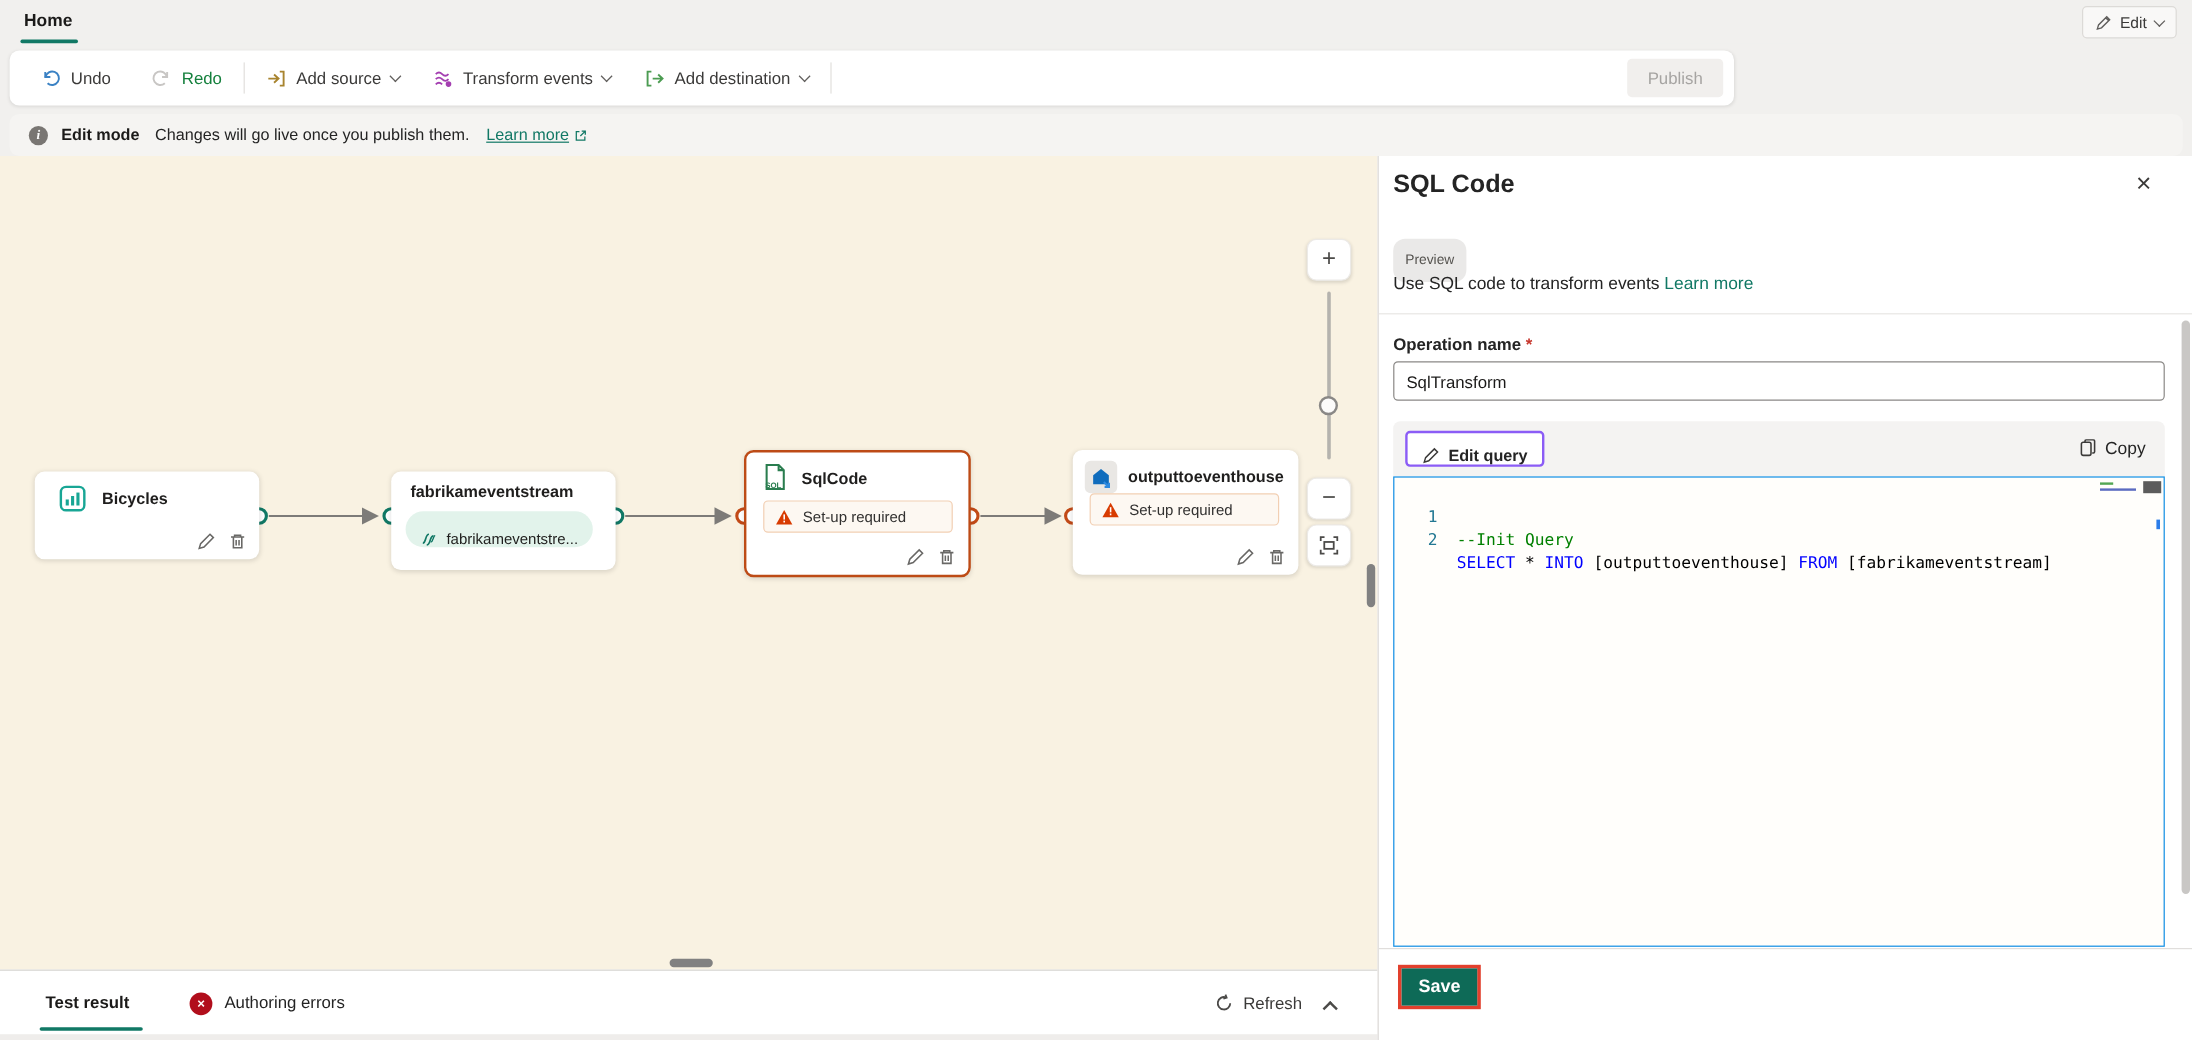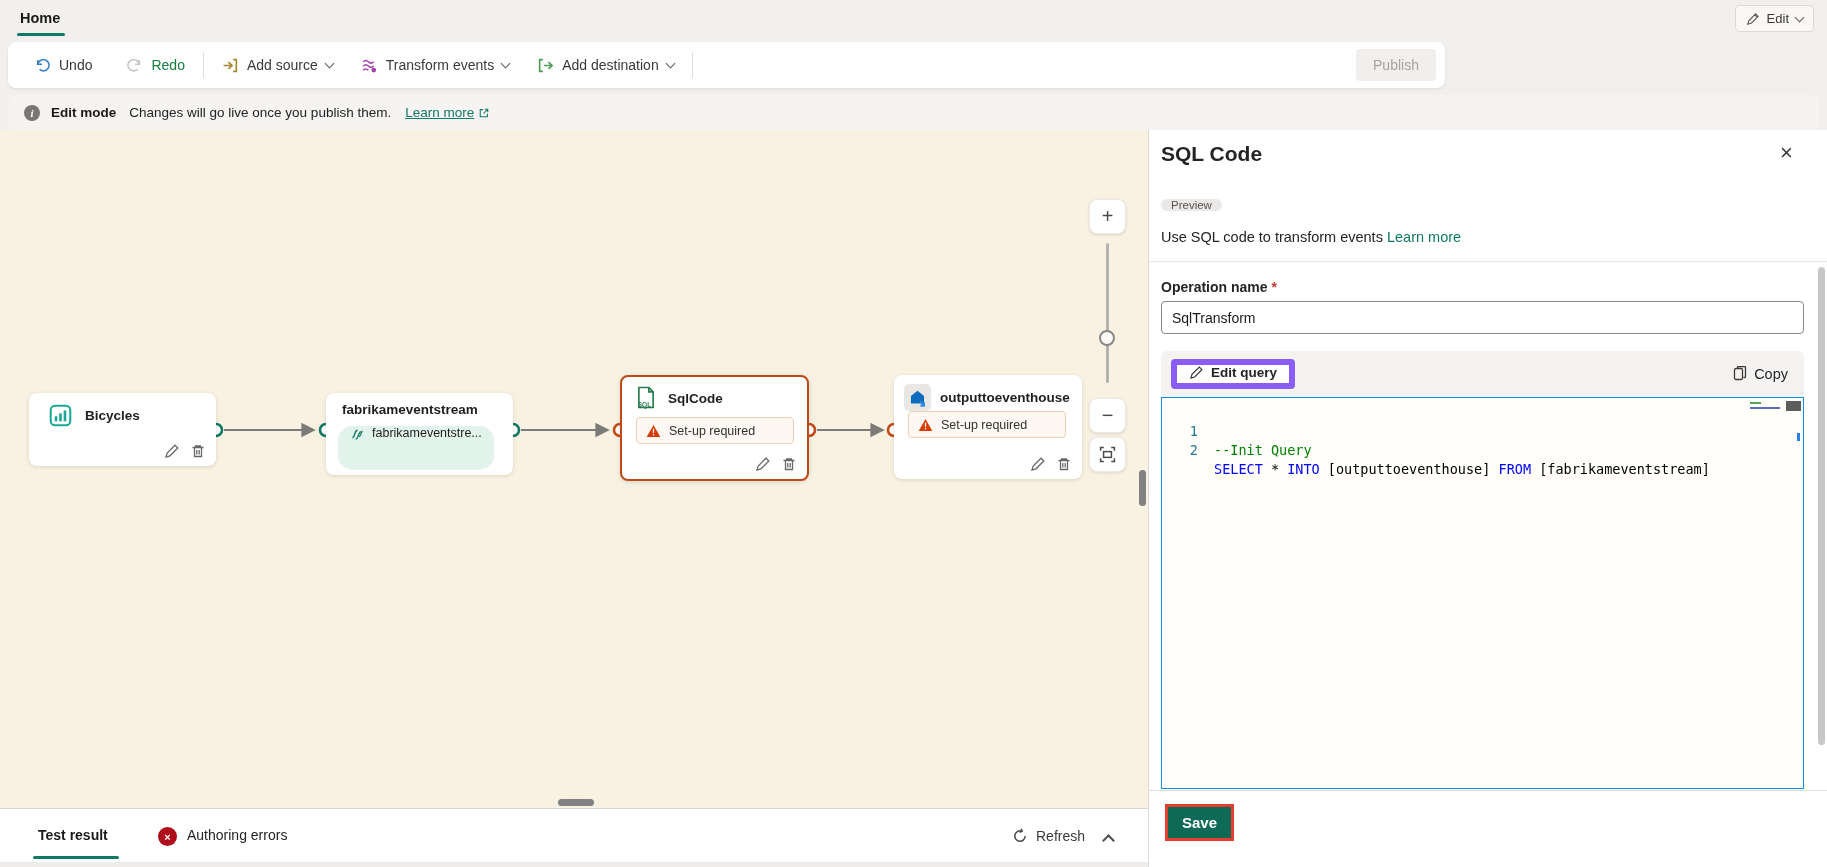--- a/index.html
+++ b/index.html
@@ -50,22 +50,22 @@
   .node-title { font-size:13.5px; font-weight:700; color:#1f1e1d; }
   .node-actions { position:absolute; right:10px; bottom:7px; display:flex; gap:10px; }
   .node-actions svg { cursor:pointer; }
 
   .n-bicycles { left:29px; top:263px; width:187px; height:73px; }
   .n-bicycles .node-title { position:absolute; left:56px; top:15px; }
   .n-bicycles .n-icon { position:absolute; left:20px; top:11px; }
 
   .n-stream { left:326px; top:263px; width:187px; height:82px; }
   .n-stream .node-title { position:absolute; left:16px; top:9px; }
-  .stream-pill { position:absolute; left:12px; top:33px; height:44px; padding:0 12px;
-                 background:#e2f3eb; border-radius:15px; display:flex; align-items:flex-start; gap:7px;
+  .stream-pill { position:absolute; left:12px; top:33px; height:30px; padding:0 12px;
+                 background:#e2f3eb; border-radius:15px; display:flex; align-items:flex-end; gap:7px;
                  font-size:12.5px; color:#1f1e1d; }
 
   .n-sql { left:620px; top:245px; width:189px; height:106px; border:2px solid #bd4b16; }
   .n-sql .n-icon { position:absolute; left:14px; top:9px; }
   .n-sql .node-title { position:absolute; left:46px; top:14px; }
 
   .n-house { left:894px; top:245px; width:188px; height:104px; }
   .n-house .n-icon { position:absolute; left:10px; top:9px; }
   .n-house .node-title { position:absolute; left:46px; top:15px; }
 
@@ -103,33 +103,33 @@
   .collapse { position:absolute; left:1104px; top:23px; cursor:pointer; }
   .bottom-strip { position:absolute; left:0; top:862px; width:1827px; height:5px; background:#efedeb; }
 
   
   .panel { position:absolute; left:1148px; top:130px; width:679px; height:737px; background:#fff;
            border-left:1px solid #dcdad8; }
   .panel-close { position:absolute; left:631px; top:12px; font-size:22px; color:#3b3a39;
                  cursor:pointer; line-height:22px; font-weight:400; }
   .panel-title { position:absolute; left:12px; top:12px; font-size:21px; font-weight:700; color:#242424; }
   .preview-badge { position:absolute; left:12px; top:69px; background:#eae9e8; color:#55534f;
-                   border-radius:10px; font-size:11.5px; padding:0 10px; }
+                   border-radius:10px; font-size:11.5px; padding:12px 10px; }
   .panel-desc { position:absolute; left:12px; top:99px; font-size:14.5px; color:#242424; }
   .panel-desc .lm { color:#117865; cursor:pointer; }
   .panel-div { position:absolute; left:0; top:131px; width:679px; height:1px; background:#e8e6e4; }
   .op-label { position:absolute; left:12px; top:149px; font-size:14px; font-weight:700; color:#242424; }
   .req { color:#c6362c; }
   .op-input { position:absolute; left:12px; top:171px; width:643px; height:33px; border:1px solid #8a8886;
               border-radius:4px; padding:12px 10px; font-size:14px; color:#1b1a19;
               font-family:"Liberation Sans","DejaVu Sans",sans-serif; background:#fff; }
   .qtoolbar { position:absolute; left:12px; top:221px; width:643px; height:46px; background:#f4f3f2;
               border-radius:6px 6px 0 0; }
   .editq-btn { position:absolute; left:10px; top:8px; height:30px; padding:0 12px; background:#fff;
-               border:6px solid #8b5cf6; border-radius:4px; display:flex; align-items:flex-start; gap:7px;
+               border:2px solid #8b5cf6; border-radius:4px; display:flex; align-items:flex-end; gap:7px;
                font-size:13.5px; font-weight:700; color:#242424; cursor:pointer; }
   .copy-btn { position:absolute; right:8px; top:8px; height:30px; padding:0 8px; background:transparent;
               border:none; display:flex; align-items:center; gap:6px; font-size:14.5px; color:#242424; cursor:pointer; }
 
   .editor { position:absolute; left:12px; top:267px; width:643px; height:392px; border:1px solid #0e8de4;
             background:#fffefb; font-family:"DejaVu Sans Mono","Liberation Mono",monospace; font-size:13.5px; }
   .code-line { position:absolute; left:0; height:19px; line-height:19px; white-space:pre; width:100%; }
   .lnum { position:absolute; left:0; width:36px; text-align:right; color:#237893; }
   .ltext { position:absolute; left:52px; right:74px; overflow:hidden; white-space:pre; color:#000; }
   .tok-kw { color:#0000ff; } .tok-comment { color:#008000; }

